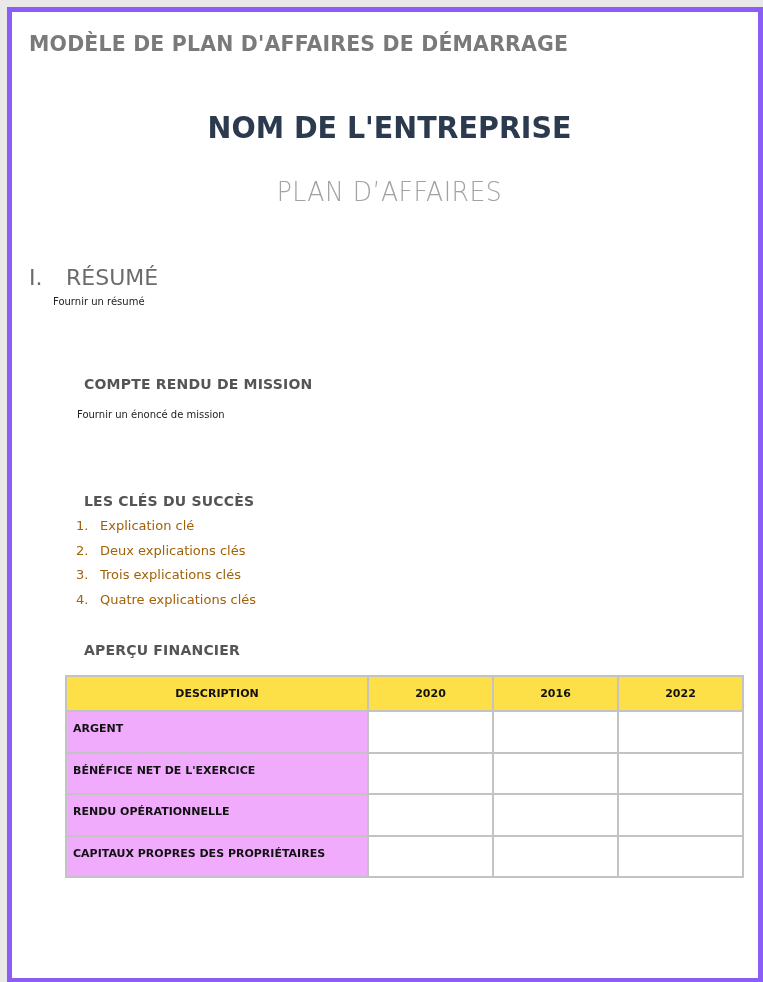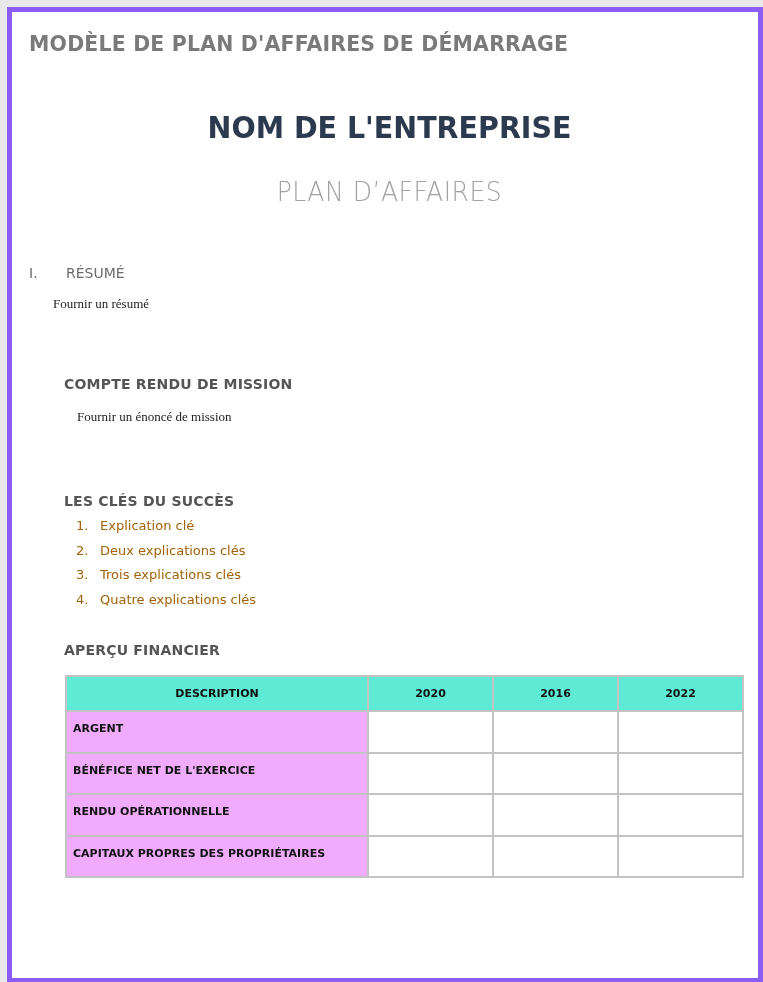--- a/index.html
+++ b/index.html
@@ -49,35 +49,34 @@
       font-size: 27px;
       font-weight: 300;
       color: #a2a2a2;
       letter-spacing: 0.5px;
       white-space: nowrap;
       transform: scaleX(0.93);
     }
     .section-heading {
       position: absolute;
       left: 17px; top: 253px;
-      font-size: 14px;
+      font-size: 22px;
       color: #6b6b6b;
       white-space: nowrap;
     }
     .section-heading .num { display: inline-block; width: 37px; }
     .body-text {
       position: absolute;
-      font-size: 13px;
+      font-size: 10px;
       color: #222;
       white-space: nowrap;
-      font-family: Liberation Serif, serif;
     }
     .sub-heading {
       position: absolute;
-      left: 52px;
+      left: 72px;
       font-size: 14px;
       font-weight: bold;
       color: #555;
       white-space: nowrap;
       letter-spacing: 0.2px;
     }
     .keys-list {
       position: absolute;
       left: 56px; top: 506px;
       margin: 0; padding: 0;
@@ -94,21 +93,21 @@
       position: absolute;
       left: 53px; top: 663px;
       border-collapse: collapse;
       font-family: "DejaVu Sans", sans-serif;
     }
     .fin-table th, .fin-table td {
       border: 2px solid #c3c3c3;
       padding: 0;
     }
     .fin-table th {
-      background: #5eead4;
+      background: #fde047;
       height: 33px;
       font-size: 11px;
       font-weight: bold;
       color: #111;
       text-align: center;
     }
     .fin-table td.desc {
       background: #f0abfc;
       font-size: 11px;
       font-weight: bold;

